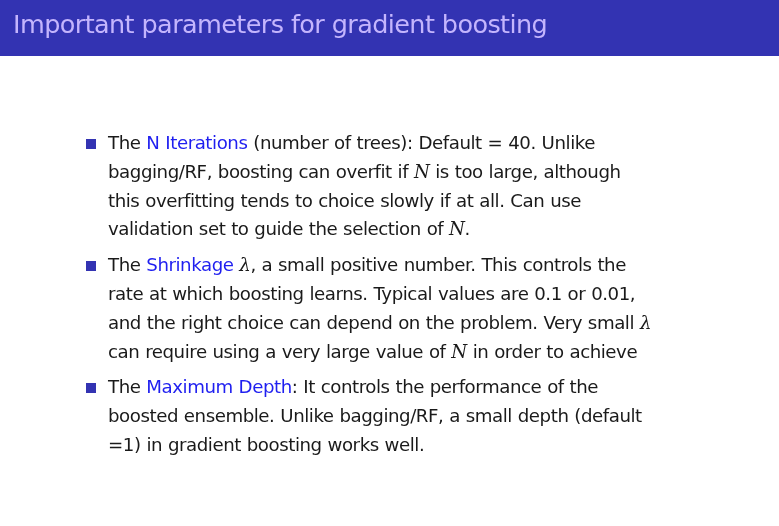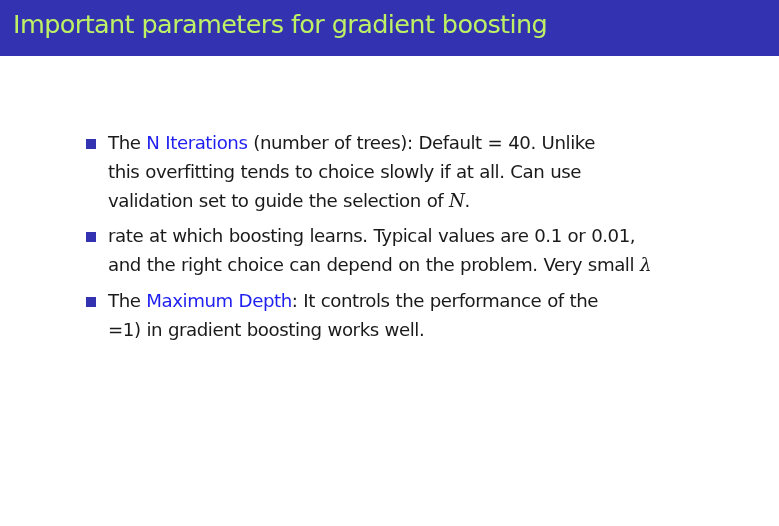--- a/index.html
+++ b/index.html
@@ -19,21 +19,21 @@
       left: 0;
       top: 0;
       width: 779px;
       height: 56px;
       background: #3333b2;
     }
     .frame-title-text {
       position: absolute;
       left: 13px;
       top: 9px;
-      color: #bef264;
+      color: #c4b5fd;
       font-size: 25.5px;
       letter-spacing: -0.6px;
       white-space: nowrap;
       font-family: "DejaVu Sans", sans-serif;
       font-weight: normal;
     }
     .items {
       position: absolute;
       left: 86px;
       top: 129px;
@@ -77,28 +77,32 @@
 
 <div class="frame-title">
   <div class="frame-title-text">Important parameters for gradient boosting</div>
 </div>
 
 <ul class="items">
 
   <li class="item">
     <span class="bullet"></span>
     <span class="line"><span>The </span><span class="hl">N Iterations</span><span> (number of trees): Default = 40. Unlike</span></span>
+    <span class="line"><span>bagging/RF, boosting can overfit if </span><span class="math">N</span><span> is too large, although</span></span>
     <span class="line">this overfitting tends to choice slowly if at all. Can use</span>
     <span class="line"><span>validation set to guide the selection of </span><span class="math">N</span><span>.</span></span>
   </li>
 
   <li class="item">
     <span class="bullet"></span>
+    <span class="line"><span>The </span><span class="hl">Shrinkage</span> <span class="math">λ</span><span>, a small positive number. This controls the</span></span>
     <span class="line">rate at which boosting learns. Typical values are 0.1 or 0.01,</span>
     <span class="line"><span>and the right choice can depend on the problem. Very small </span><span class="math">λ</span><span></span></span>
+    <span class="line"><span>can require using a very large value of </span><span class="math">N</span><span> in order to achieve</span></span>
   </li>
 
   <li class="item">
     <span class="bullet"></span>
     <span class="line"><span>The </span><span class="hl">Maximum Depth</span><span>: It controls the performance of the</span></span>
+    <span class="line">boosted ensemble. Unlike bagging/RF, a small depth (default</span>
     <span class="line">=1) in gradient boosting works well.</span>
   </li>
 </ul>
 
 </body></html>

